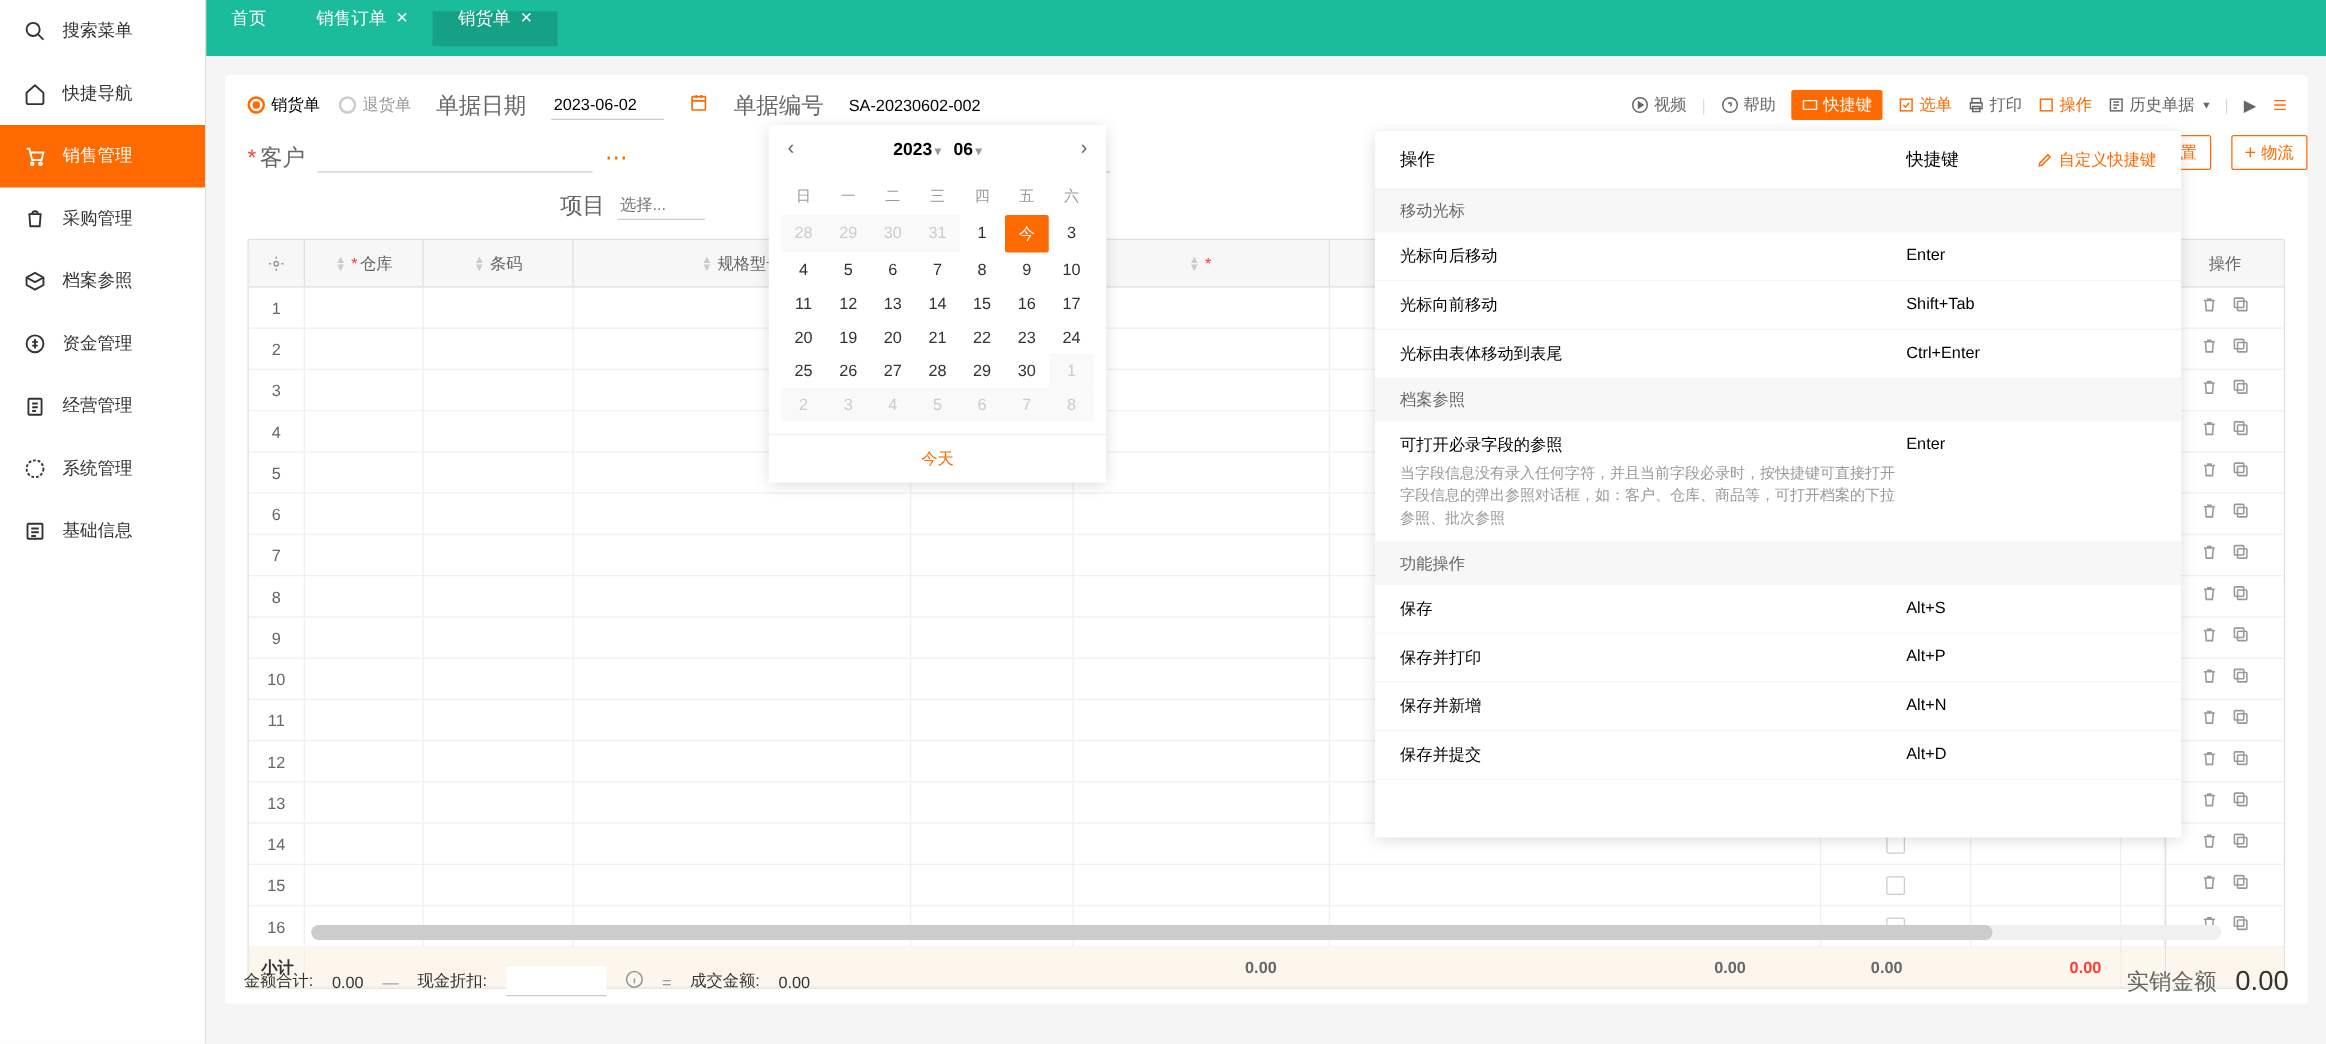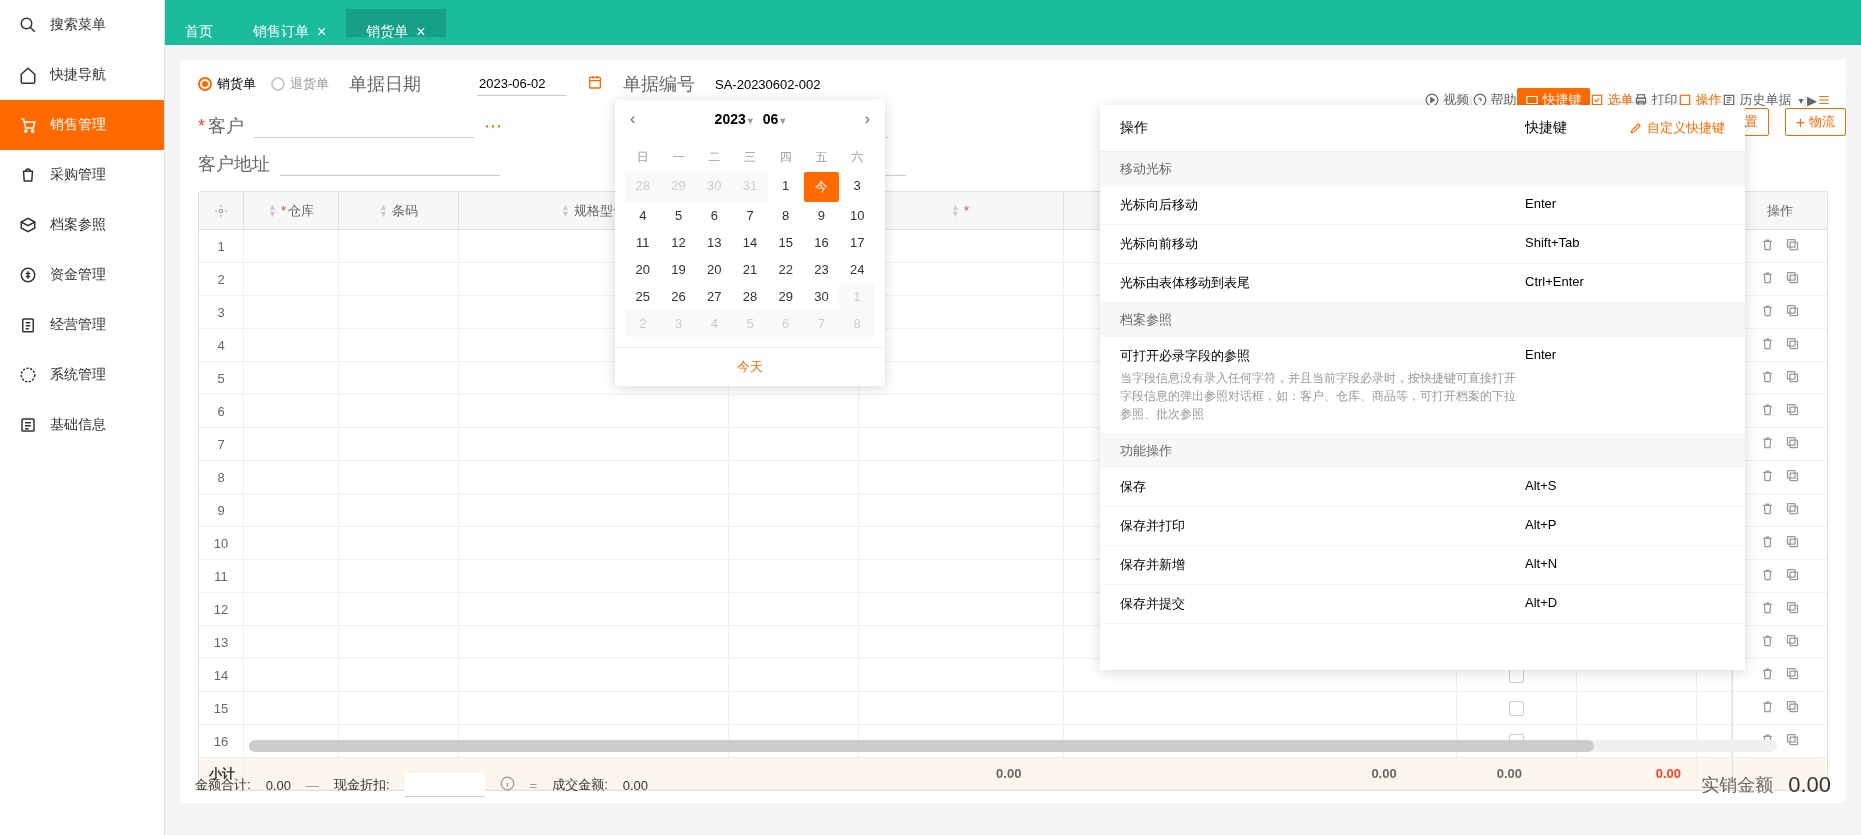--- a/index.html
+++ b/index.html
@@ -7,42 +7,42 @@
 
 
 .sidebar { position: absolute; left: 0; top: 0; width: 165px; height: 835px; background: #fff; border-right: 1px solid #e0e0e0; }
 .sidebar-item { display: flex; align-items: center; padding: 15px 18px; font-size: 14px; color: #333; cursor: pointer; }
 .sidebar-item.active { background: #ff6a00; color: #fff; }
 .sidebar-item .icon { width: 20px; height: 20px; margin-right: 12px; display: inline-flex; align-items: center; justify-content: center; }
 .sidebar-item svg { width: 18px; height: 18px; }
 
 
 .top-tabs { position: absolute; left: 165px; top: 0; right: 0; height: 45px; background: #1abc9c; display: flex; align-items: center; }
-.tab { padding: 0 20px; height: 28px; line-height: 45px; color: #fff; font-size: 14px; cursor: pointer; display: flex; align-items: flex-start; }
+.tab { padding: 0 20px; height: 28px; line-height: 45px; color: #fff; font-size: 14px; cursor: pointer; display: flex; align-items: flex-end; }
 .tab.active { background: #16a085; }
 .tab .close { margin-left: 8px; font-size: 16px; }
 
 
 .content { position: absolute; left: 165px; top: 45px; right: 0; bottom: 0; background: #f5f5f5; padding: 15px; }
 .card { background: #fff; border-radius: 3px; padding: 12px 18px; }
 
 
 .form-row { display: flex; align-items: center; gap: 20px; flex-wrap: nowrap; }
 .radio-group { display: flex; align-items: center; gap: 15px; }
 .radio-opt { display: flex; align-items: center; gap: 5px; font-size: 13px; cursor: pointer; }
 .radio-circle { width: 14px; height: 14px; border-radius: 50%; border: 2px solid #ccc; display: inline-flex; align-items: center; justify-content: center; }
 .radio-circle.checked { border-color: #ff6a00; }
 .radio-circle.checked::after { content: ""; width: 6px; height: 6px; border-radius: 50%; background: #ff6a00; }
 .field-label { font-size: 18px; color: #666; }
 .field-label .req { color: #ff3b30; margin-right: 3px; }
 .underline-input { border: none; border-bottom: 1px solid #ccc; font-size: 13px; padding: 4px 2px; outline: none; }
 .cal-icon-btn { color: #ff6a00; cursor: pointer; }
 
 
-.toolbar-right { position: absolute; right: 15px; top: 28px; display: flex; align-items: center; font-size: 13px; color: #666; }
+.toolbar-right { position: absolute; right: 15px; top: 12px; display: flex; align-items: center; gap: 12px; font-size: 13px; color: #666; }
 .toolbar-right .btn-link { display: flex; align-items: center; gap: 4px; cursor: pointer; }
 .toolbar-right .btn-solid { background: #ff6a00; color: #fff; padding: 3px 8px; border-radius: 2px; }
 
 
 .form-row2 { margin-top: 18px; display: flex; align-items: center; gap: 40px; position: relative; }
 .form-field { display: flex; align-items: center; gap: 10px; font-size: 13px; }
 .form-field .underline-input { width: 220px; }
 .ellipsis-btn { color: #ff6a00; font-size: 18px; cursor: pointer; }
 .right-btns { position: absolute; right: 0; top: -5px; display: flex; flex-direction: row; gap: 16px; }
 .outline-btn { border: 1px solid #ff6a00; color: #ff6a00; padding: 4px 10px; border-radius: 2px; font-size: 13px; cursor: pointer; display: flex; align-items: center; gap: 4px; background: #fff; }
@@ -271,21 +271,21 @@
         <span class="radio-opt">
             <span class="radio-circle checked"></span>
             <span>销货单</span>
           </span>
         <span class="radio-opt" style="color:#999">
             <span class="radio-circle"></span>
             <span>退货单</span>
           </span>
       </div>
       <span class="field-label">单据日期</span>
-      <input class="underline-input" style="width: 90px; margin-left: 36px;" value="2023-06-02">
+      <input class="underline-input" style="width: 90px;" value="2023-06-02">
       <span class="cal-icon-btn"><svg width="16" height="16" viewBox="0 0 24 24" fill="none" stroke="currentColor" stroke-width="2">
             <rect x="4" y="5" width="16" height="16" rx="1"></rect>
             <path d="M4 10h16M9 3v4M15 3v4"></path>
           </svg></span>
       <span class="field-label">单据编号</span>
       <span style="font-size:13px">SA-20230602-002</span>
     </div>
 
     <div class="right-btns" style="top:48px;">
       <div class="outline-btn">
@@ -308,24 +308,20 @@
         <span class="ellipsis-btn">⋯</span>
       </div>
       <div class="form-field" style="margin-left:220px">
         <span class="field-label"><span class="req">*</span><span>仓库</span></span>
         <input class="underline-input" style="width: 70px;" value="余杭小库">
       </div>
       <span class="ellipsis-btn" style="margin-left:auto; margin-right:80px">⋯</span>
     </div>
 
     <div class="form-row3">
-      <div class="form-field">
-        <span class="field-label">客户地址</span>
-        <input class="underline-input" style="width: 220px;">
-      </div>
       <div class="form-field" style="margin-left:250px">
         <span class="field-label">项目</span>
         <input class="underline-input" style="width: 70px; color: rgb(187, 187, 187);" placeholder="选择...">
       </div>
     </div>
 
     <div class="calendar-popup">
       <div class="cal-header">
         <span class="cal-nav">‹</span>
         <div class="cal-title">

